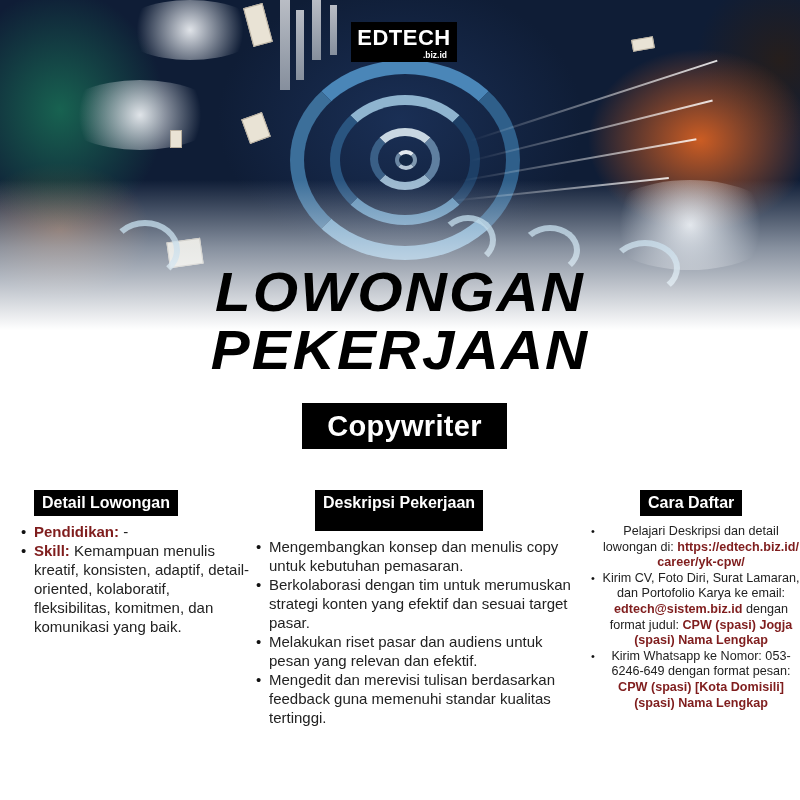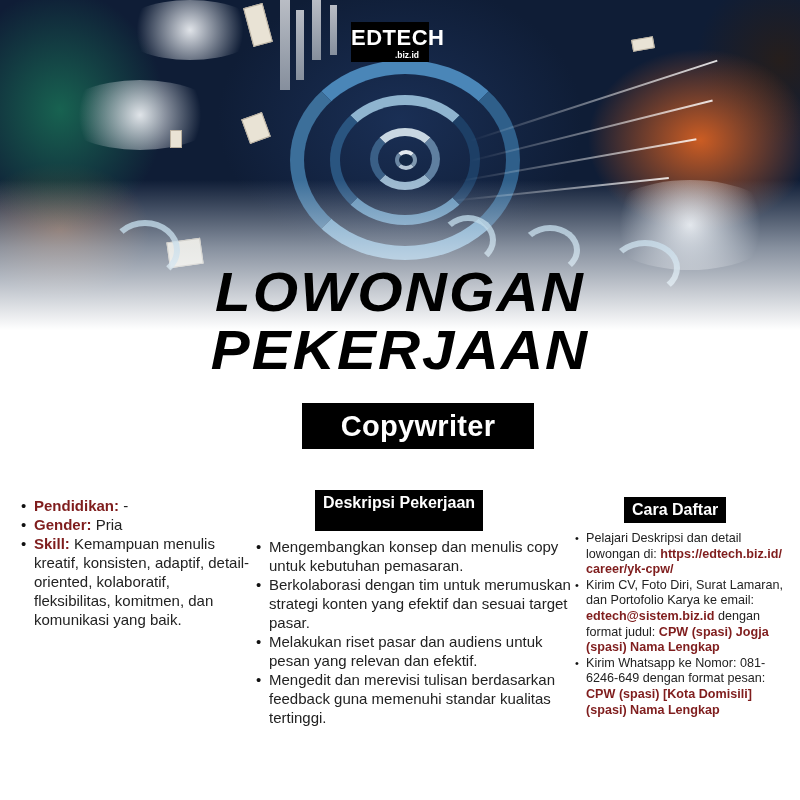--- a/index.html
+++ b/index.html
@@ -36,62 +36,62 @@
   .hero .streak {
     position: absolute; height: 2px; background: linear-gradient(to right, rgba(255,255,255,0), rgba(255,255,255,0.85));
     transform-origin: left center;
   }
   .hero .wave {
     position: absolute; border-radius: 50%; border: 6px solid rgba(170,205,225,0.8); border-bottom-color: transparent; border-left-color: transparent;
   }
 
   
   .logo {
-    position: absolute; left: 351px; top: 22px; width: 78px; height: 40px; background: #000;
+    position: absolute; left: 351px; top: 22px; width: 106px; height: 40px; background: #000;
     color: #fff; text-align: center;
   }
   .logo .brand { display: block; font-family: "Liberation Sans", sans-serif; font-weight: 700; font-size: 22px; letter-spacing: 0.5px; line-height: 28px; padding-top: 2px; }
   .logo .tld { position: absolute; right: 10px; bottom: 2px; font-family: "Liberation Sans", sans-serif; font-weight: 700; font-size: 8.5px; line-height: 10px; margin-left: 40px; }
 
   
   .headline {
     position: absolute; left: 0; width: 800px; text-align: center;
     font-family: "Liberation Sans", sans-serif; font-weight: 700; font-style: italic;
     font-size: 55px; letter-spacing: 2px; color: #000; line-height: 60px;
     transform: scaleX(1.06);
   }
   .headline.l1 { top: 262px; }
   .headline.l2 { top: 320px; }
 
   .role-badge {
-    position: absolute; left: 302px; top: 403px; width: 232px; height: 46px; background: #000;
+    position: absolute; left: 302px; top: 403px; width: 205px; height: 46px; background: #000;
     color: #fff; font-family: "Liberation Sans", sans-serif; font-weight: 700; font-size: 29px;
     text-align: center; line-height: 46px; letter-spacing: 0.3px;
   }
 
   
   .col { position: absolute; top: 490px; }
   .col-1 { left: 20px; width: 230px; }
   .col-2 { left: 255px; width: 320px; }
-  .col-3 { left: 574px; width: 210px; margin-top: 7px; }
+  .col-3 { left: 590px; width: 210px; }
 
   .col-title {
     display: inline-block; background: #000; color: #fff; font-family: "Liberation Sans", sans-serif;
     font-weight: 700; padding: 0 8px; white-space: nowrap;
   }
   .col-1 .col-title { margin-left: 14px; font-size: 16px; line-height: 26px; height: 26px; }
   .col-2 .col-title { margin-left: 60px; font-size: 16px; line-height: 26px; height: 41px; }
   .col-3 .col-title { margin-left: 50px; font-size: 16px; line-height: 26px; height: 26px; }
 
   ul.list { list-style: none; margin-top: 6px; }
   ul.list li { position: relative; padding-left: 14px; font-family: "Liberation Sans", sans-serif; color: #222; }
   ul.list li::before { content: "\2022"; position: absolute; left: 1px; top: 0; color: #111; }
   .col-1 ul.list li { font-size: 15px; line-height: 19px; }
   .col-2 ul.list li { font-size: 15px; line-height: 19px; }
-  .col-3 ul.list { margin-top: 8px; }
+  .col-3 ul.list { margin-top: 8px; text-align: center; }
   .col-3 ul.list li { font-size: 12.6px; line-height: 15.6px; padding-left: 12px; }
   .col-3 ul.list li::before { font-size: 11px; }
   ul.list b { font-weight: 700; color: #7f1d1d; }
 </style>
 </head>
 <body>
 
 <div class="hero">
   <div class="cloud" style="left:60px;top:80px;width:160px;height:70px;"></div>
   <div class="cloud" style="left:120px;top:0px;width:140px;height:60px;"></div>
@@ -124,37 +124,37 @@
   <span class="brand">EDTECH</span>
   <span class="tld">.biz.id</span>
 </div>
 
 <div class="headline l1">LOWONGAN</div>
 <div class="headline l2">PEKERJAAN</div>
 
 <div class="role-badge">Copywriter</div>
 
 <div class="col col-1">
+  <div class="col-title">Detail Lowongan</div>
   <ul class="list">
     <li><b>Pendidikan:</b><span> -</span></li>
-    <li><b>Gender:</b><span> Pria</span></li>
     <li><b>Skill:</b><span> Kemampuan menulis kreatif, konsisten, adaptif, detail-oriented, kolaboratif, fleksibilitas, komitmen, dan komunikasi yang baik.</span></li>
   </ul>
 </div>
 
 <div class="col col-2">
   <div class="col-title">Deskripsi Pekerjaan</div>
   <ul class="list">
     <li>Mengembangkan konsep dan menulis copy untuk kebutuhan pemasaran.</li>
     <li>Berkolaborasi dengan tim untuk merumuskan strategi konten yang efektif dan sesuai target pasar.</li>
     <li>Melakukan riset pasar dan audiens untuk pesan yang relevan dan efektif.</li>
     <li>Mengedit dan merevisi tulisan berdasarkan feedback guna memenuhi standar kualitas tertinggi.</li>
   </ul>
 </div>
 
 <div class="col col-3">
   <div class="col-title">Cara Daftar</div>
   <ul class="list">
     <li><span>Pelajari Deskripsi dan detail lowongan di: </span><b style="word-break:break-all;">https://edtech.biz.id/career/yk-cpw/</b></li>
     <li><span>Kirim CV, Foto Diri, Surat Lamaran, dan Portofolio Karya ke email: </span><b>edtech@sistem.biz.id</b><span> dengan format judul: </span><b>CPW (spasi) Jogja (spasi) Nama Lengkap</b></li>
-    <li><span>Kirim Whatsapp ke Nomor: 081-6246-649 dengan format pesan: </span><b>CPW (spasi) [Kota Domisili] (spasi) Nama Lengkap</b></li>
+    <li><span>Kirim Whatsapp ke Nomor: 053-6246-649 dengan format pesan: </span><b>CPW (spasi) [Kota Domisili] (spasi) Nama Lengkap</b></li>
   </ul>
 </div>
 
 </body></html>

